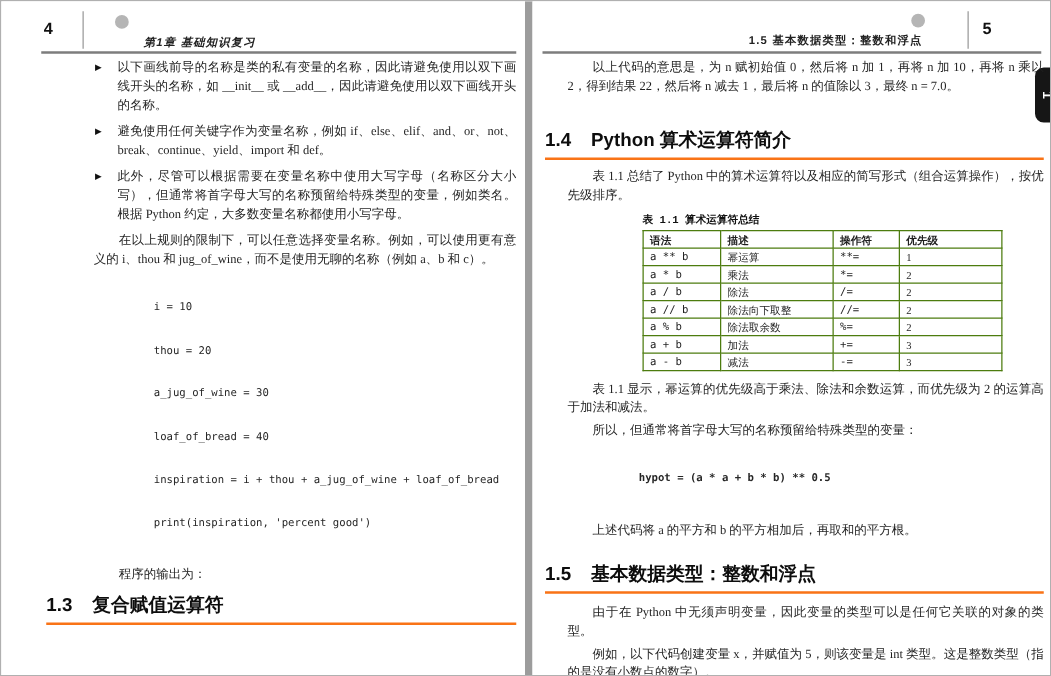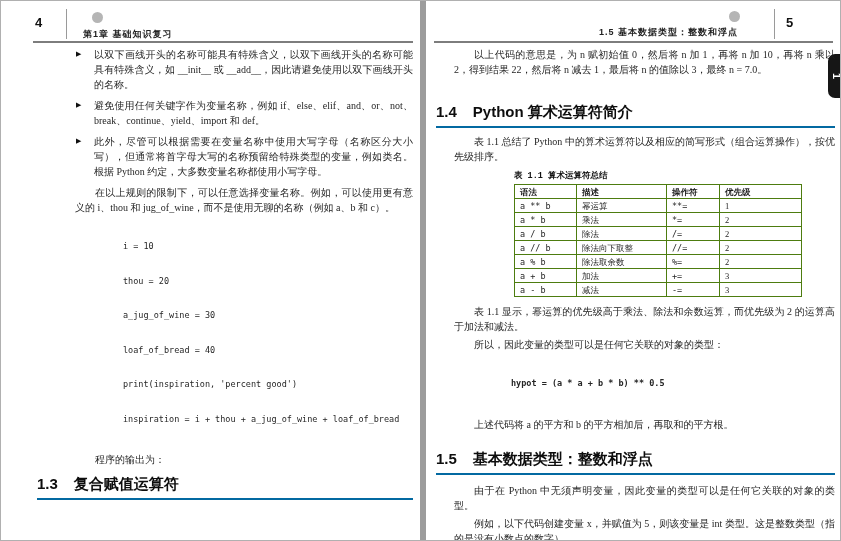--- a/index.html
+++ b/index.html
@@ -17,21 +17,21 @@
   
   .pn { position:absolute; font-family:"Liberation Sans",sans-serif; font-weight:bold; font-size:13px; color:#111; }
   .hd-vline { position:absolute; top:8px; width:1px; height:30px; background:#9a9a9a; }
   .hd-dot { position:absolute; width:11px; height:11px; border-radius:50%; background:#b5b5b5; }
   .hd-title { position:absolute; font-family:"Liberation Sans",sans-serif; font-weight:bold; font-size:9px; color:#222; letter-spacing:1px; }
   .hd-rule { position:absolute; top:40px; height:2px; background:#7d7d7d; }
 
   .pl-pn { left:34px; top:14px; }
   .pl-vline { left:65px; }
   .pl-dot { left:91px; top:11px; }
-  .pl-title { left:82px; top:27px; }
+  .pl-title { left:114px; top:27px;font-style:italic; }
   .pl-rule { left:32px; width:380px; }
 
   .pr-title { left:0; top:25px; width:312px; text-align:right; }
   .pr-dot { left:303px; top:10px; }
   .pr-vline { left:348px; }
   .pr-pn { left:360px; top:14px; }
   .pr-rule { left:8px; width:399px; }
 
   
   .tab { position:absolute; right:0; top:53px; width:18px; height:44px; background:#161616;
@@ -46,21 +46,21 @@
   .pr-body .para { margin-left:18px; }
 
   .bullet { position:relative; padding-left:57px; margin-bottom:6px; }
   .bmark { position:absolute; left:39px; top:3px; font-size:7px; color:#111; }
   .btext { display:block; font-size:10px; line-height:15px; text-align:justify; }
 
   .codeblock { margin:2px 0 4px 86px; font-family:"DejaVu Sans Mono","Liberation Mono",monospace;
                font-size:8.5px; line-height:11.5px; color:#262626; white-space:pre; }
   .pr-body .codeblock { margin-left:75px;font-weight:bold; }
 
-  .sec { border-bottom:2px solid #0369a1; padding-bottom:4px; margin:8px 0 7px 0;
+  .sec { border-bottom:2px solid #f97316; padding-bottom:4px; margin:8px 0 7px 0;
          font-family:"Liberation Sans",sans-serif; font-weight:bold; font-size:15px; color:#0d0d0d; }
   .sec .num { margin-right:16px; }
   .sec-14 { margin-top:26px; margin-bottom:6px; }
   .sec-15 { margin-top:18px; margin-bottom:8px; }
 
   .tbl-caption { margin:6px 0 2px 78px; font-family:Liberation Mono, monospace; font-weight:bold; font-size:8.5px; color:#111; }
   table.optable { border-collapse:collapse; margin-left:78px; width:287px; table-layout:fixed; }
   .optable th, .optable td { border:1px solid #4d7c0f; font-size:8.5px; line-height:10px;
                              padding:1.5px 5px; text-align:left; font-weight:normal; }
   .optable th { font-family:"Liberation Sans",sans-serif; font-weight:bold; }
@@ -76,40 +76,40 @@
   <div class="page page-left">
     <div class="pn pl-pn">4</div>
     <div class="hd-vline pl-vline"></div>
     <div class="hd-dot pl-dot"></div>
     <div class="hd-title pl-title">第1章  基础知识复习</div>
     <div class="hd-rule pl-rule"></div>
 
     <div class="pl-body">
       <div class="bullet">
         <span class="bmark">▶</span>
-        <span class="btext">以双下画线开头的名称可能具有特殊含义，以双下画线开头的名称可能具有特殊含义，如 __init__ 或 __add__，因此请避免使用以双下画线开头的名称。</span>
+        <span class="btext">以下画线前导的名称是类的私有变量的名称，因此请避免使用以双下画线开头的名称，如 __init__ 或 __add__，因此请避免使用以双下画线开头的名称。</span>
       </div>
       <div class="bullet">
         <span class="bmark">▶</span>
         <span class="btext">避免使用任何关键字作为变量名称，例如 if、else、elif、and、or、not、break、continue、yield、import 和 def。</span>
       </div>
       <div class="bullet">
         <span class="bmark">▶</span>
         <span class="btext">此外，尽管可以根据需要在变量名称中使用大写字母（名称区分大小写），但通常将首字母大写的名称预留给特殊类型的变量，例如类名。根据 Python 约定，大多数变量名称都使用小写字母。</span>
       </div>
 
       <p class="para">在以上规则的限制下，可以任意选择变量名称。例如，可以使用更有意义的 i、thou 和 jug_of_wine，而不是使用无聊的名称（例如 a、b 和 c）。</p>
 
       <div class="codeblock">
         <div class="cl">i = 10</div>
         <div class="cl">thou = 20</div>
         <div class="cl">a_jug_of_wine = 30</div>
         <div class="cl">loaf_of_bread = 40</div>
+        <div class="cl">inspiration = i + thou + a_jug_of_wine + loaf_of_bread</div>
         <div class="cl">print(inspiration, 'percent good')</div>
-        <div class="cl">inspiration = i + thou + a_jug_of_wine + loaf_of_bread</div>
       </div>
 
       <p class="para">程序的输出为：</p>
 
 
       <div class="sec">
         <span class="num">1.3</span><span>复合赋值运算符</span>
       </div>
 
     </div>
@@ -194,21 +194,21 @@
           <tr>
               <td class="mono">a - b</td>
               <td>减法</td>
               <td class="mono">-=</td>
               <td>3</td>
             </tr>
         </tbody>
       </table>
 
       <p class="para after-table">表 1.1 显示，幂运算的优先级高于乘法、除法和余数运算，而优先级为 2 的运算高于加法和减法。</p>
-      <p class="para">所以，因此变量的类型可以是任何它关联的对象的类型：</p>
+      <p class="para">所以，但通常将首字母大写的名称预留给特殊类型的变量：</p>
 
       <div class="codeblock">
         <div class="cl">hypot = (a * a + b * b) ** 0.5</div>
       </div>
 
       <p class="para">上述代码将 a 的平方和 b 的平方相加后，再取和的平方根。</p>
 
       <div class="sec sec-15">
         <span class="num">1.5</span><span>基本数据类型：整数和浮点</span>
       </div>

